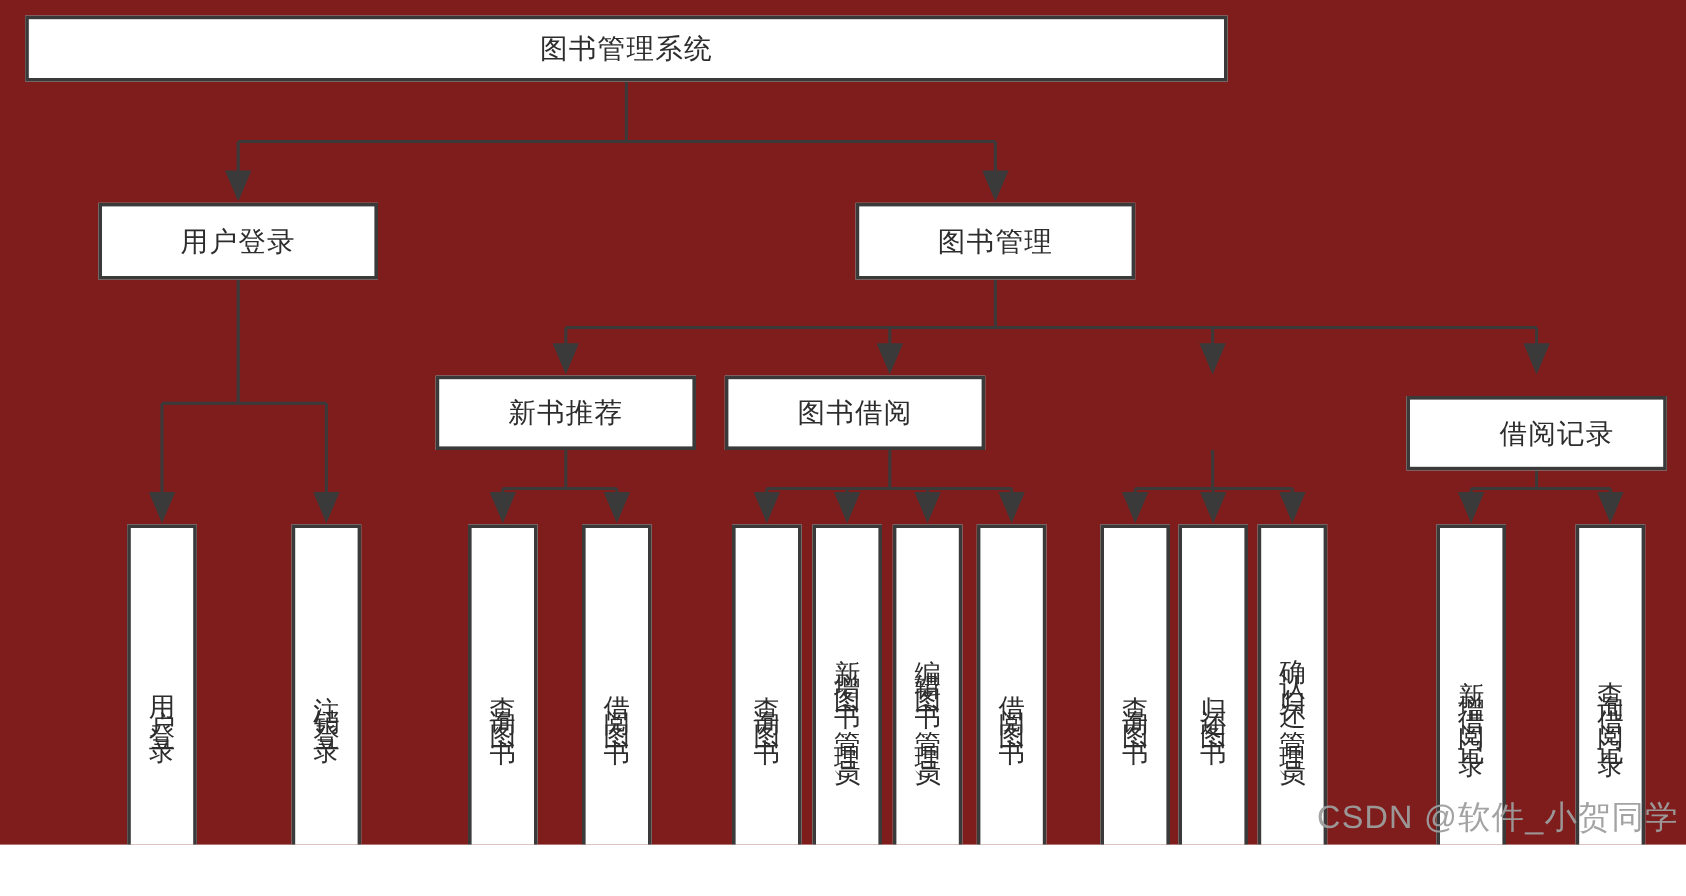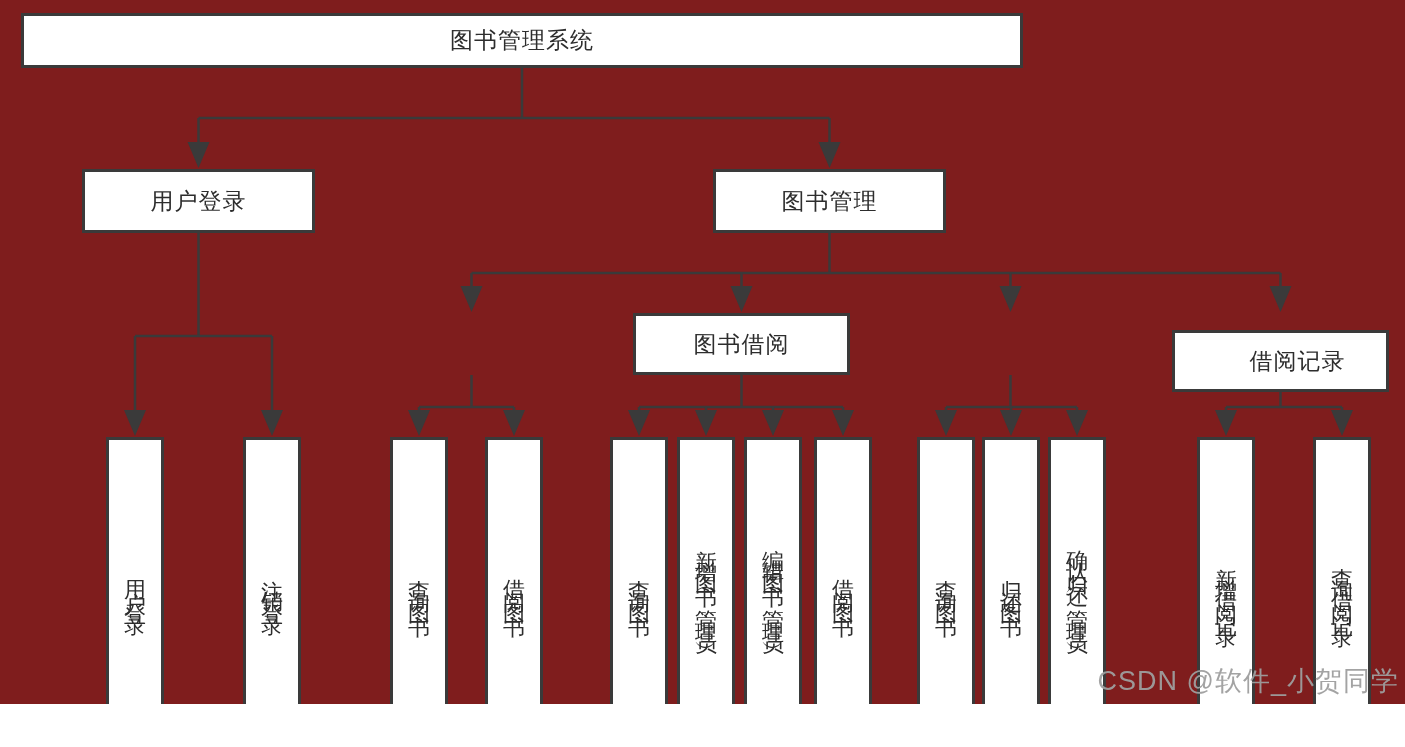--- a/index.html
+++ b/index.html
@@ -121,21 +121,24 @@
     <span>图书管理系统</span>
   </div>
 
   <div class="node" style="left:82px;top:169px;width:233px;height:64px;">
     <span>用户登录</span>
   </div>
   <div class="node" style="left:713px;top:169px;width:233px;height:64px;">
     <span>图书管理</span>
   </div>
 
-  <div class="node" style="left:633px;top:313px;width:217px;height:62px;">
+  <div class="node" style="left:363px;top:313px;width:217px;height:62px;">
+    <span>新书推荐</span>
+  </div>
+  <div class="node" style="left:604px;top:313px;width:217px;height:62px;">
     <span>图书借阅</span>
   </div>
   <div class="node" style="left:1172px;top:330px;width:217px;height:62px;padding-left:34px;">
     <span>借阅记录</span>
   </div>
 
   <div class="node leaf" style="left:106px;top:437px;width:58px;height:298px;">
     <span>用户登录</span>
   </div>
   <div class="node leaf" style="left:243px;top:437px;width:58px;height:298px;">

